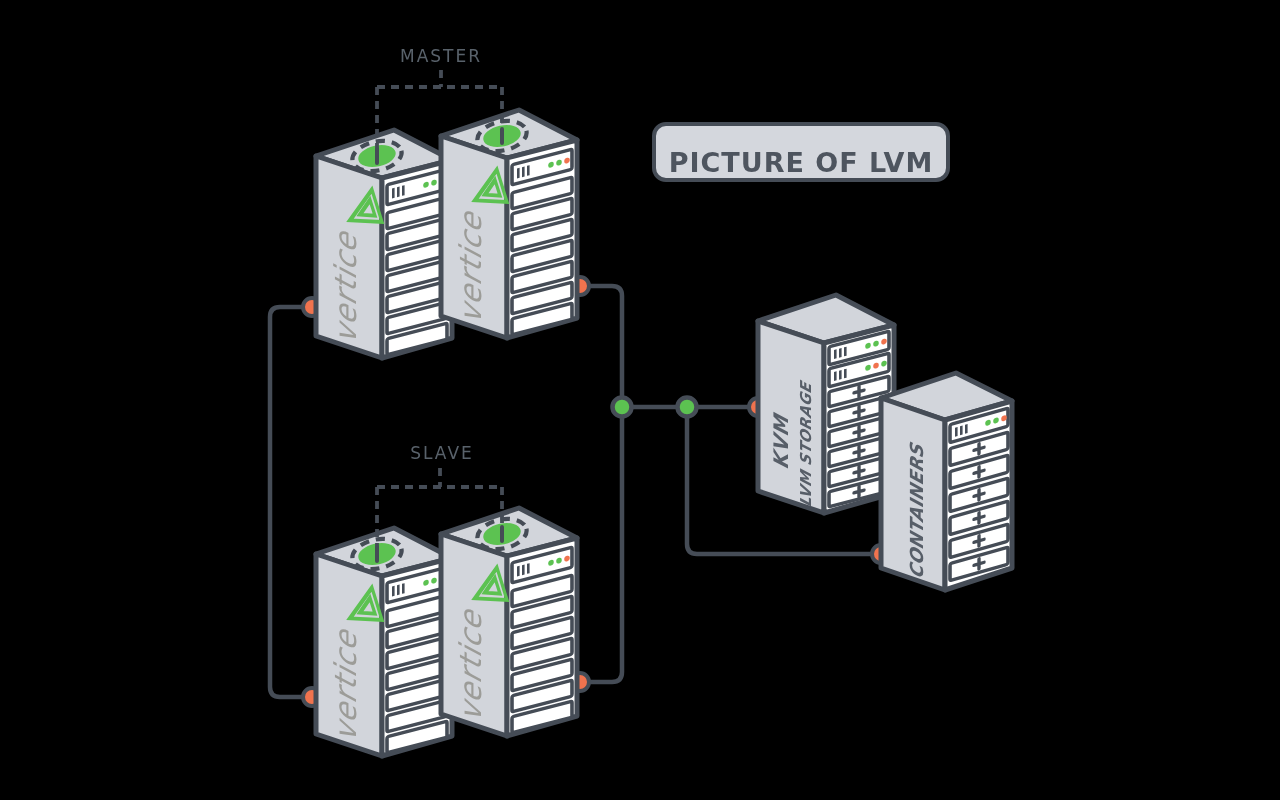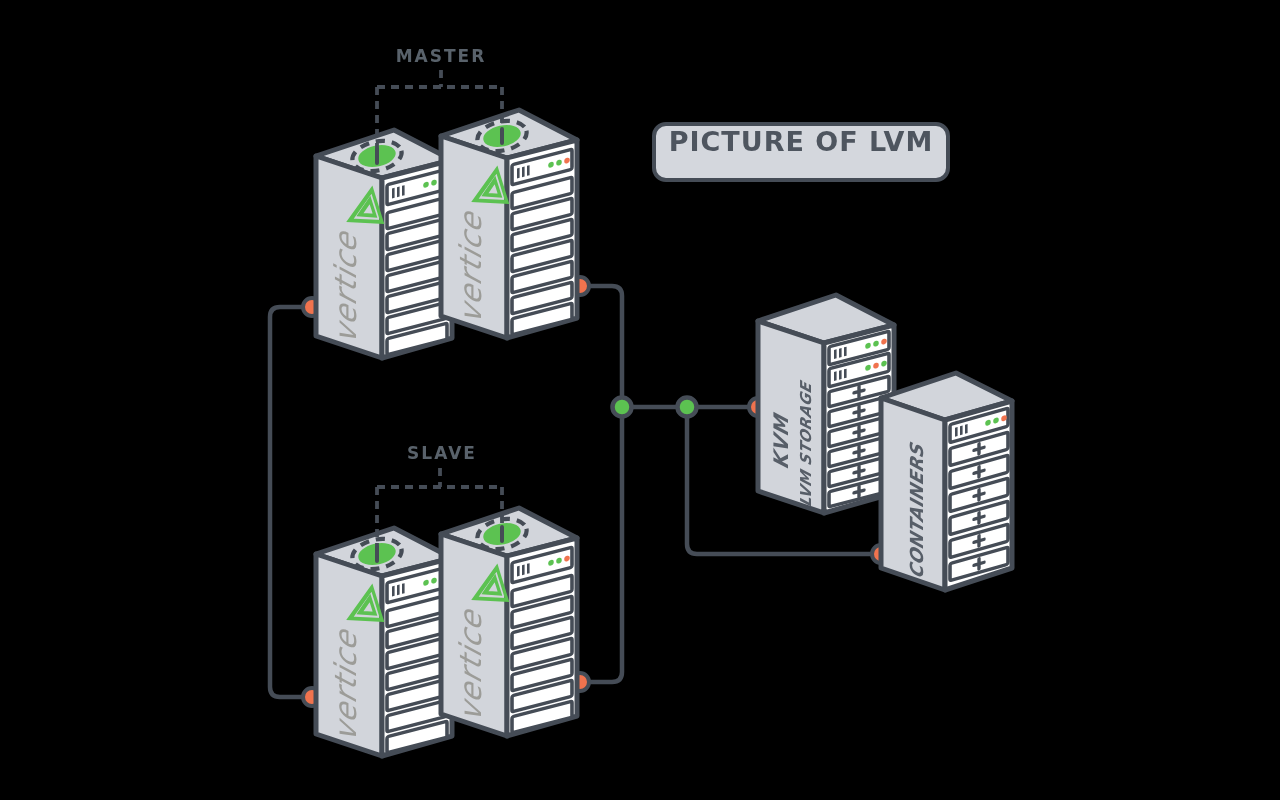--- a/index.html
+++ b/index.html
@@ -31,26 +31,26 @@
   .jdot{fill:var(--green);stroke:var(--dark);stroke-width:4.5;}
   .dash{fill:none;stroke:var(--dark);stroke-width:3.8;stroke-dasharray:8 6;}
   .logo{fill:none;stroke:var(--green);stroke-width:3.6;stroke-linejoin:miter;}
   .brand-text{fill:var(--brand-text);font:italic 30px "DejaVu Sans",sans-serif;letter-spacing:1px;}
   .side-dark-lg{fill:var(--side-text);font:italic bold 20px "DejaVu Sans",sans-serif;letter-spacing:1px;}
   .side-dark-md{fill:var(--side-text);font:italic bold 15px "DejaVu Sans",sans-serif;letter-spacing:0.5px;}
   .side-dark-cn{fill:var(--side-text);font:italic bold 18px "DejaVu Sans",sans-serif;letter-spacing:0.5px;}
   
   .group-label{
     width:140px;text-align:center;color:var(--label-text);
-    font-weight:bold;font-size:17px;letter-spacing:2px;z-index:6;
+    font-weight:normal;font-size:17px;letter-spacing:2px;z-index:6;
   }
   .title-box{
     left:652px;top:122px;width:290px;height:52px;z-index:6;
     background:var(--title-bg);border:4px solid var(--dark);border-radius:14px;
-    display:flex;align-items:flex-start;justify-content:center;
+    display:flex;align-items:flex-end;justify-content:center;
     color:var(--title-text);font-weight:bold;font-size:27px;letter-spacing:1px;
   }
   .layer{left:0;top:0;z-index:1;}
   .overlay{left:0;top:0;z-index:5;}
   .srv{z-index:2;}
   .srv-front{z-index:3;}
 </style>
 </head>
 <body>
 

